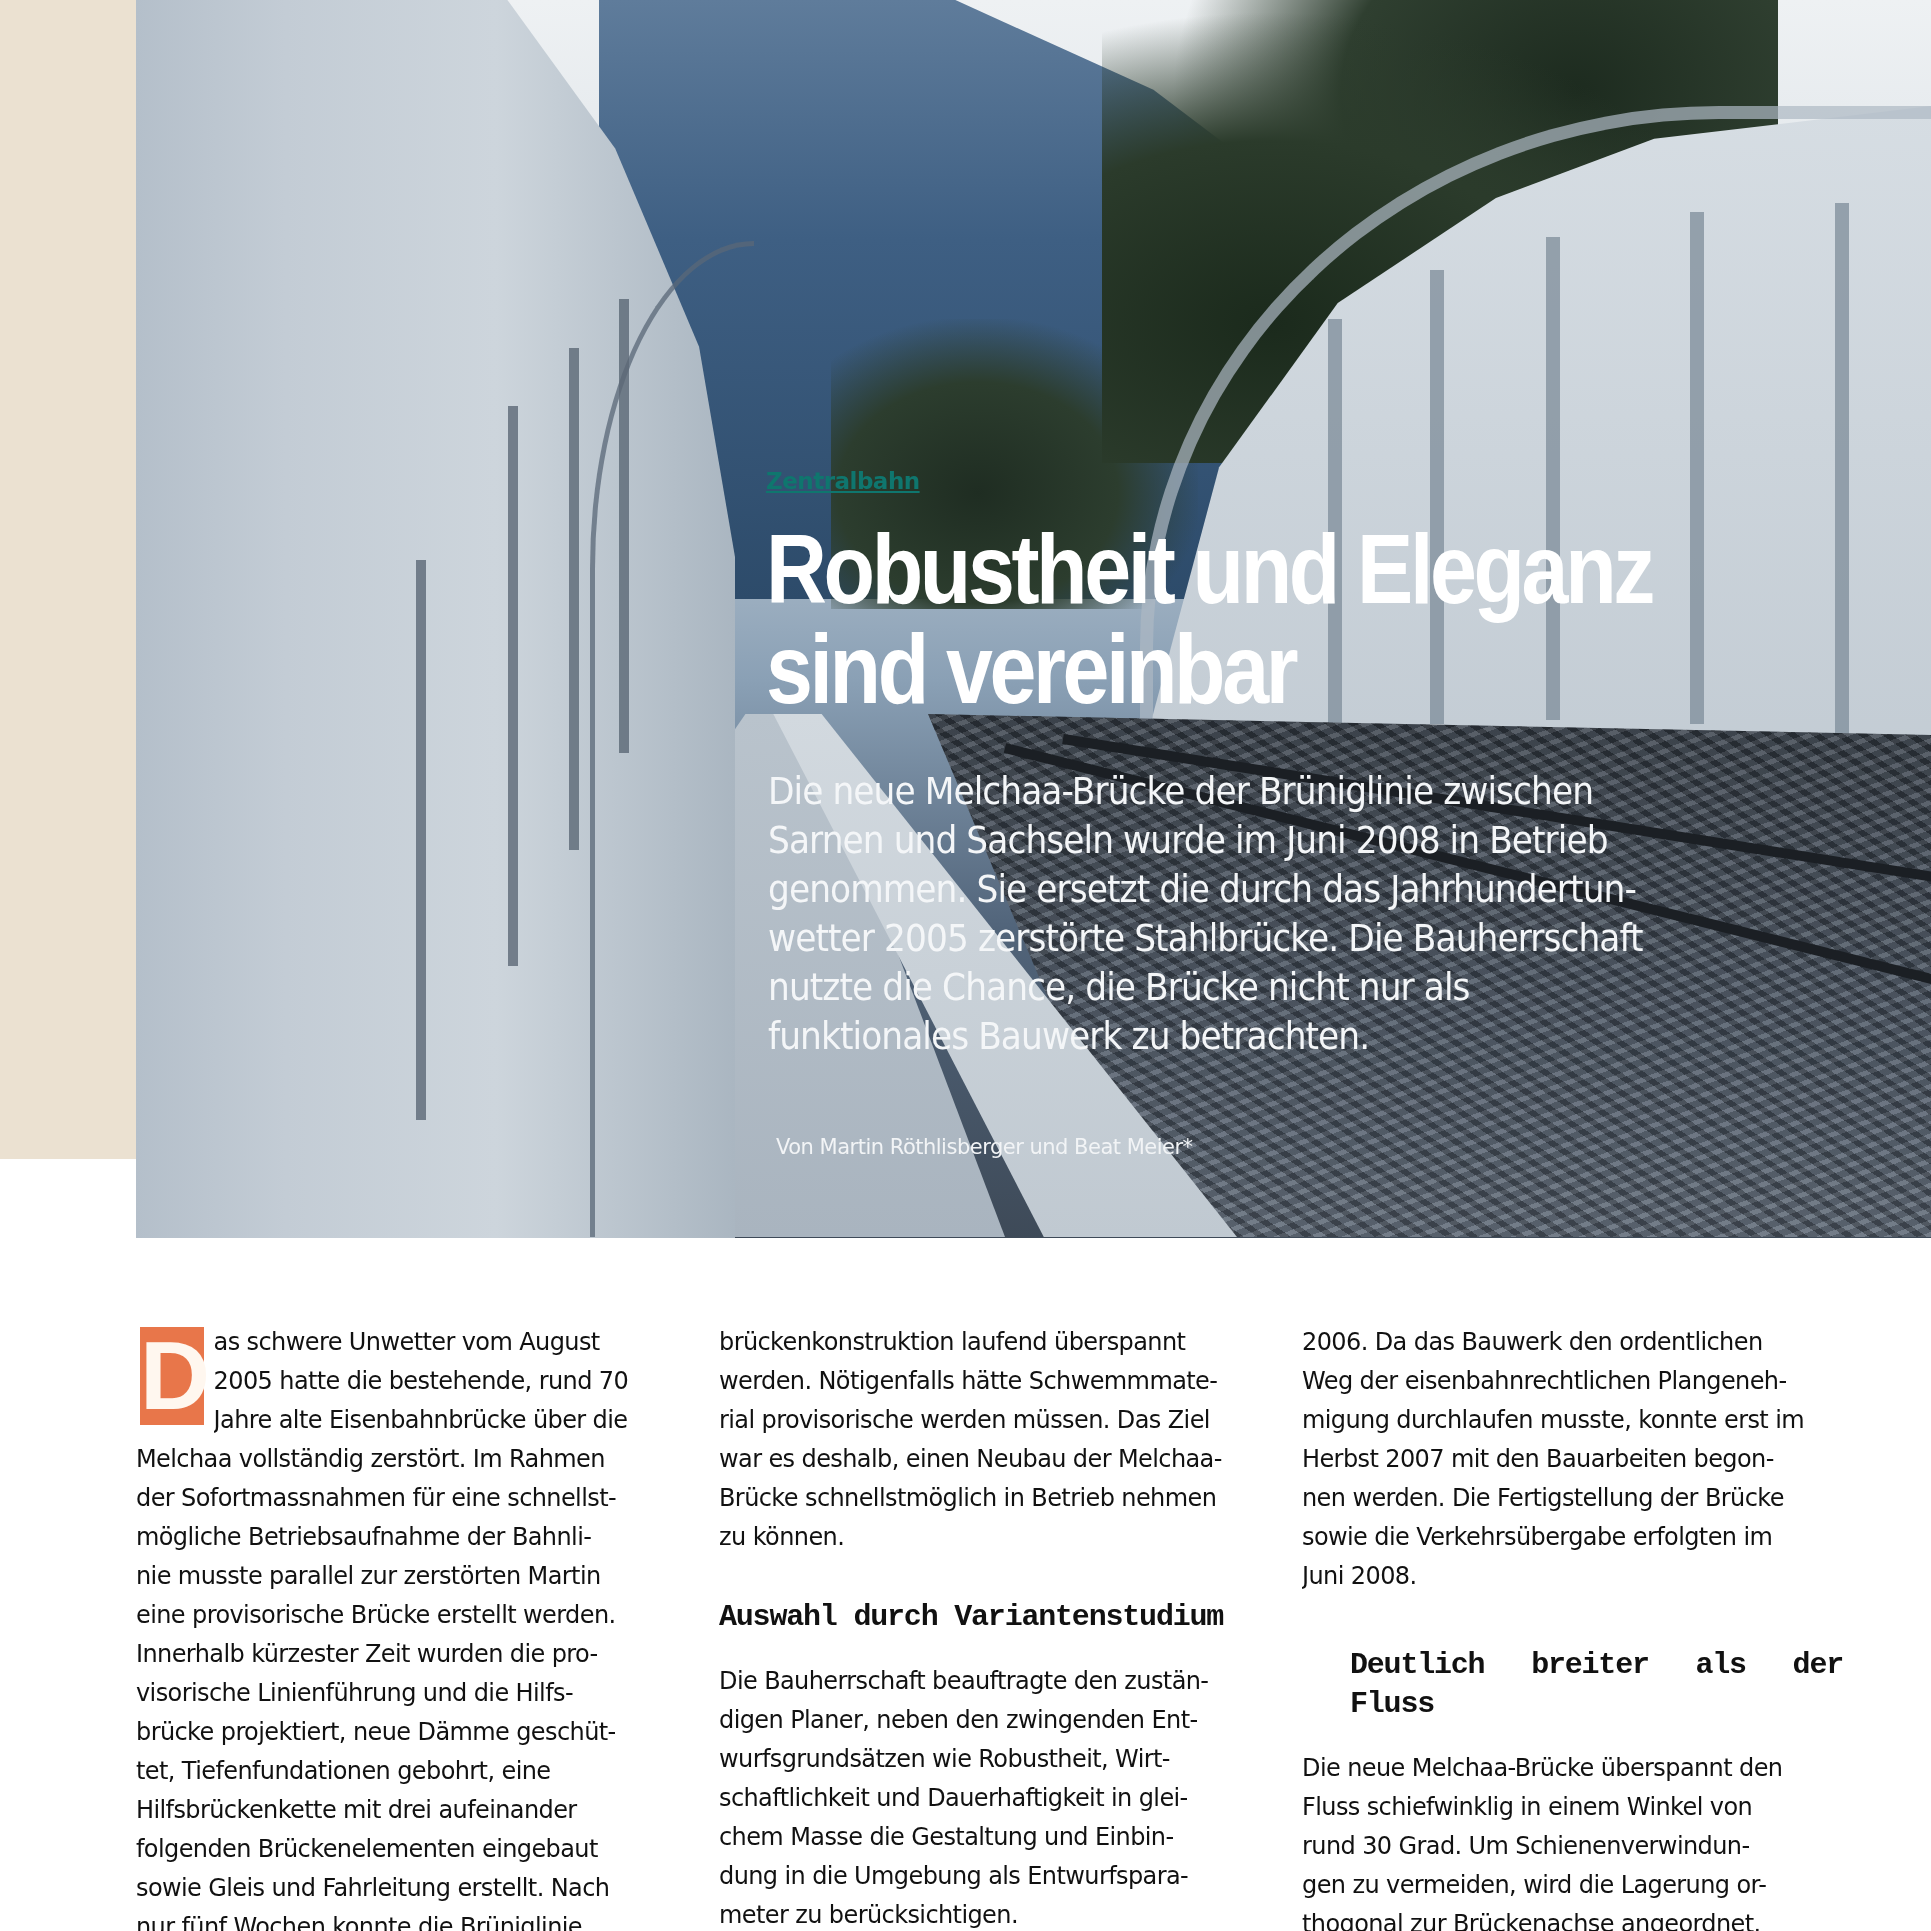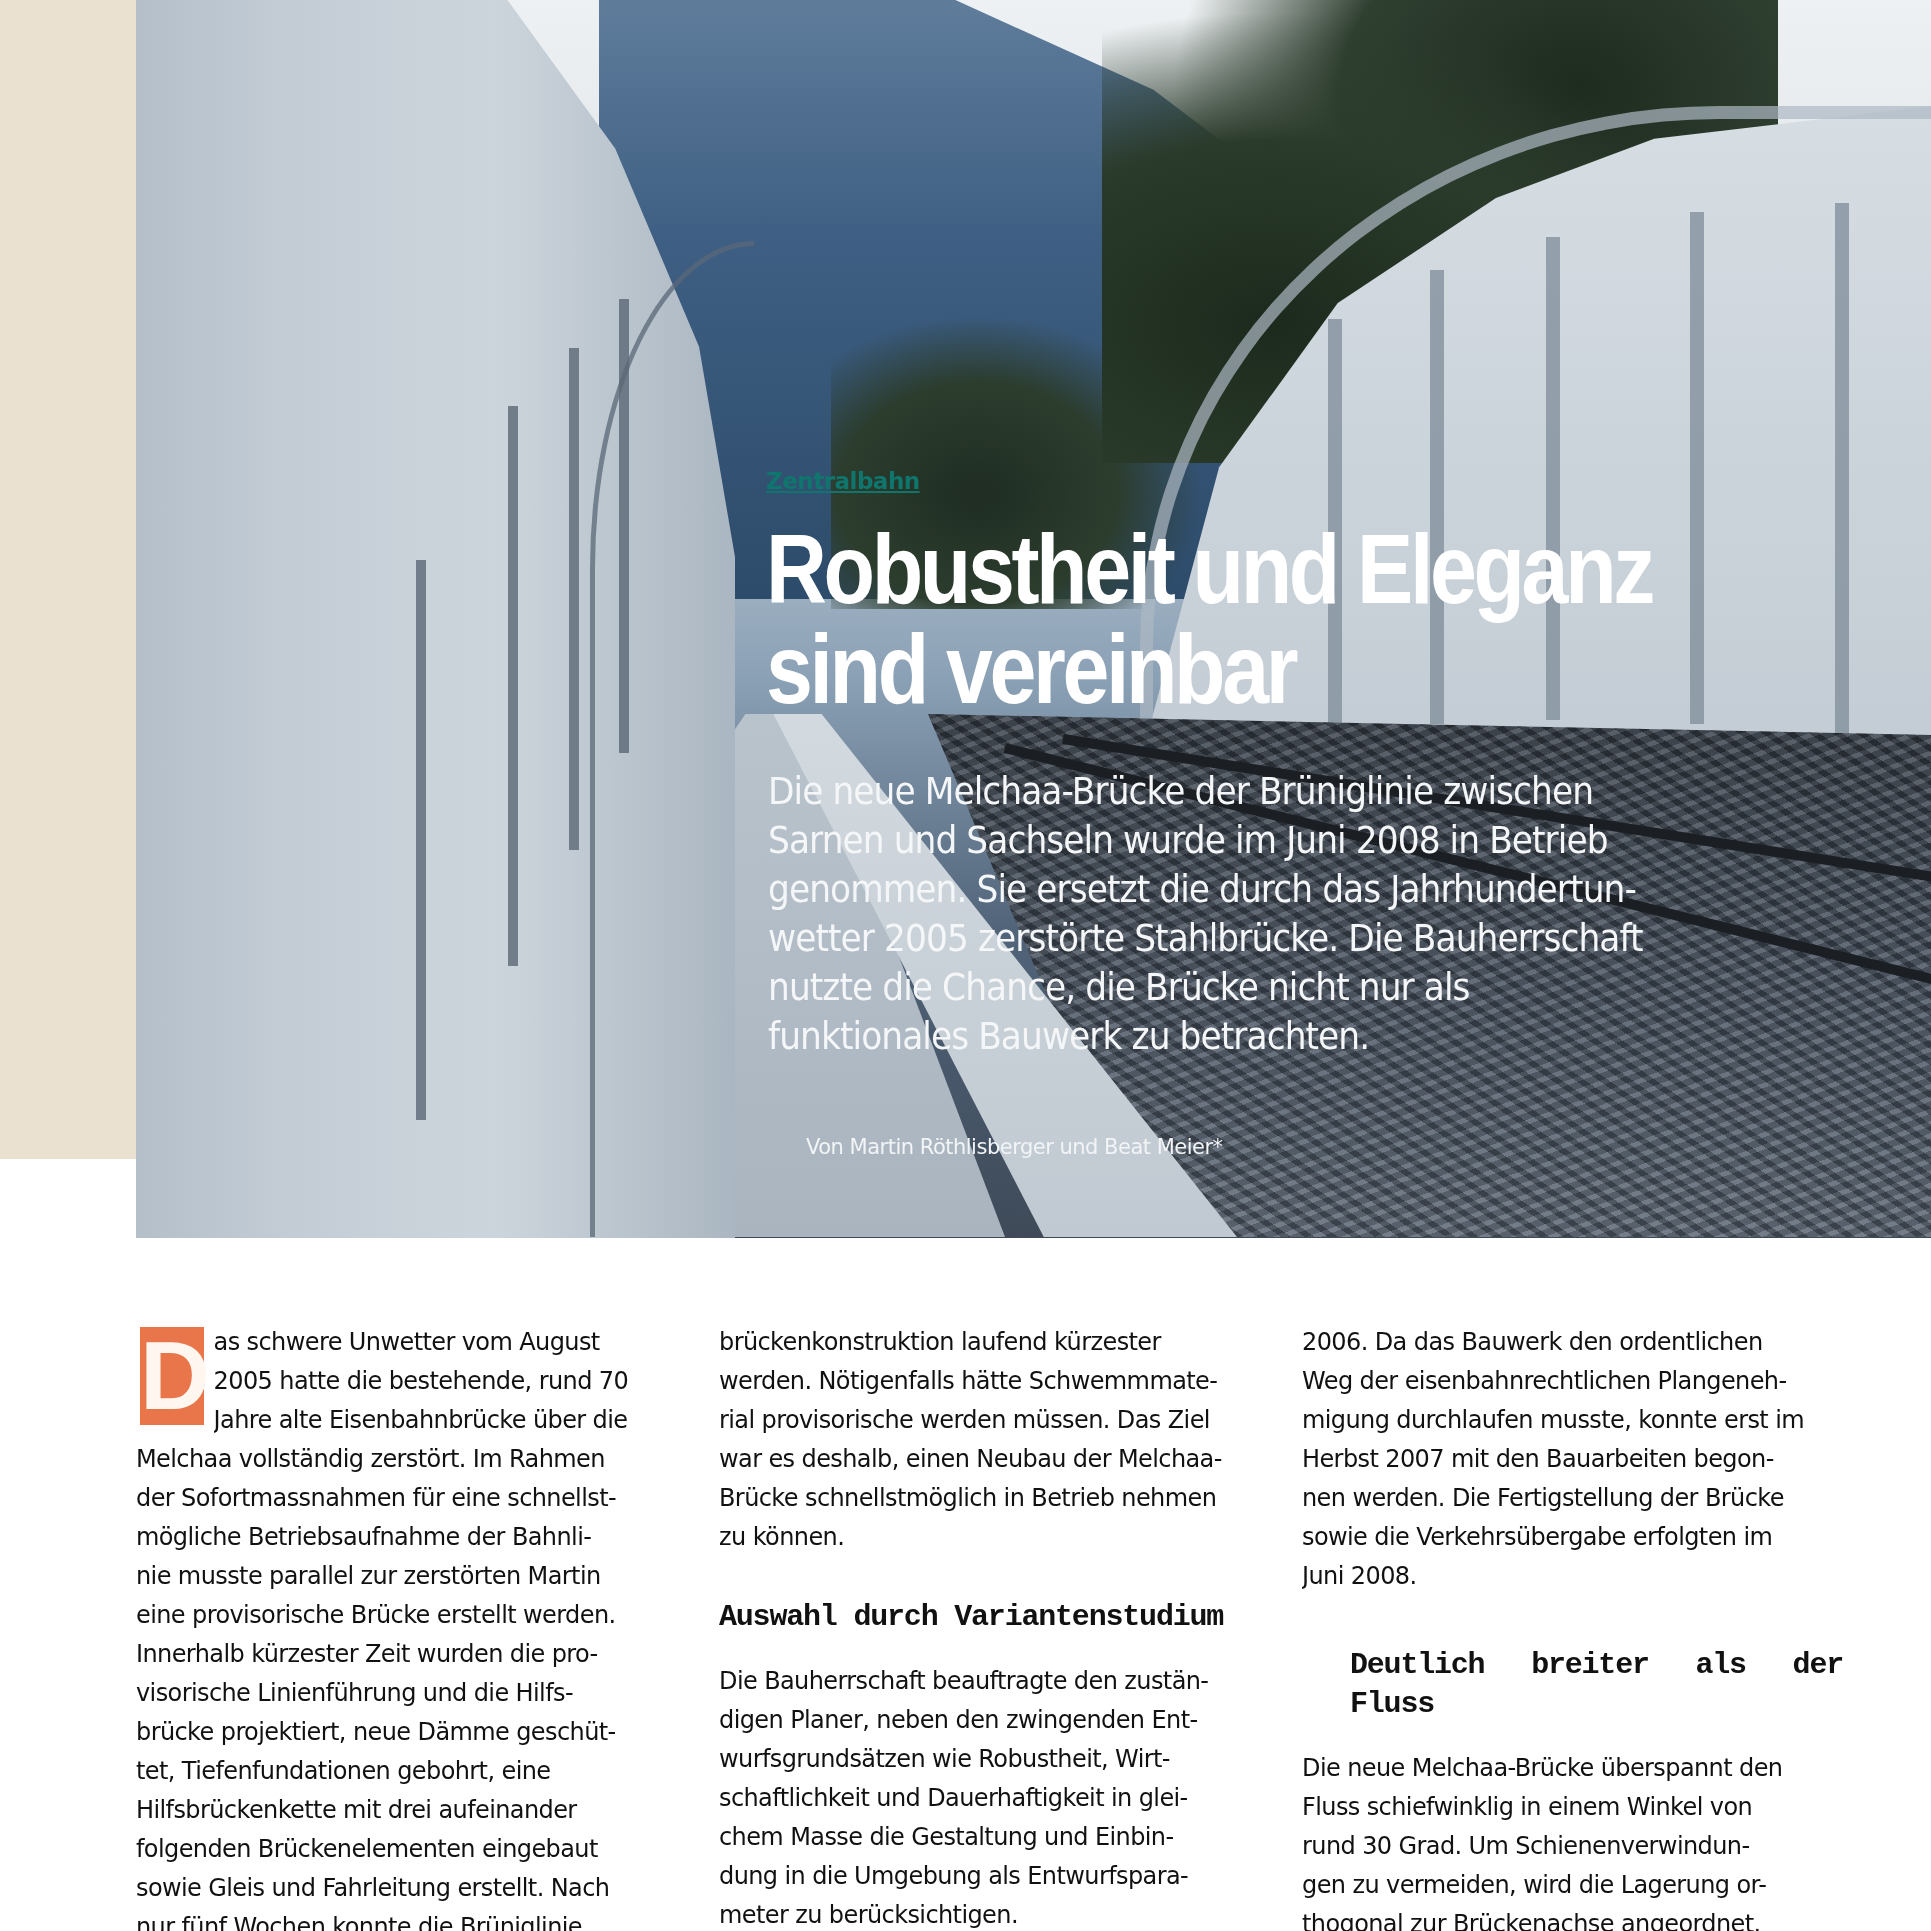--- a/index.html
+++ b/index.html
@@ -99,21 +99,21 @@
   }
   .headline span { display: block; }
   .lead {
     position: absolute; left: 768px; top: 767px; width: 1081px;
     font-family: "DejaVu Sans", sans-serif; font-size: 37px; line-height: 49px;
     color: #f4f6f8; letter-spacing: -1px;
     transform: scaleX(0.93); transform-origin: left top;
   }
   .lead span { display: block; white-space: nowrap; }
   .byline {
-    position: absolute; left: 806px; top: 1135px;
+    position: absolute; left: 776px; top: 1135px;
     font-family: "DejaVu Sans", sans-serif; font-size: 21px; color: #f2f4f6;
     letter-spacing: -0.5px;
   }
 
   
   .col {
     position: absolute; top: 1323px; width: 546px;
     font-family: "DejaVu Sans", sans-serif; font-size: 24px; line-height: 39px;
     color: #111111; text-align: justify;
   }
@@ -192,21 +192,21 @@
   <span class="line">visorische Linienführung und die Hilfs-</span>
   <span class="line">brücke projektiert, neue Dämme geschüt-</span>
   <span class="line">tet, Tiefenfundationen gebohrt, eine</span>
   <span class="line">Hilfsbrückenkette mit drei aufeinander</span>
   <span class="line">folgenden Brückenelementen eingebaut</span>
   <span class="line">sowie Gleis und Fahrleitung erstellt. Nach</span>
   <span class="line">nur fünf Wochen konnte die Brüniglinie</span>
 </div>
 
 <div class="col col-2">
-  <span class="line">brückenkonstruktion laufend kürzester</span>
+  <span class="line">brückenkonstruktion laufend überspannt</span>
   <span class="line">werden. Nötigenfalls hätte Schwemmmate-</span>
   <span class="line">rial provisorische werden müssen. Das Ziel</span>
   <span class="line">war es deshalb, einen Neubau der Melchaa-</span>
   <span class="line">Brücke schnellstmöglich in Betrieb nehmen</span>
   <span class="line">zu können.</span>
   <span class="subhead">Auswahl durch Variantenstudium</span>
   <span class="line">Die Bauherrschaft beauftragte den zustän-</span>
   <span class="line">digen Planer, neben den zwingenden Ent-</span>
   <span class="line">wurfsgrundsätzen wie Robustheit, Wirt-</span>
   <span class="line">schaftlichkeit und Dauerhaftigkeit in glei-</span>

